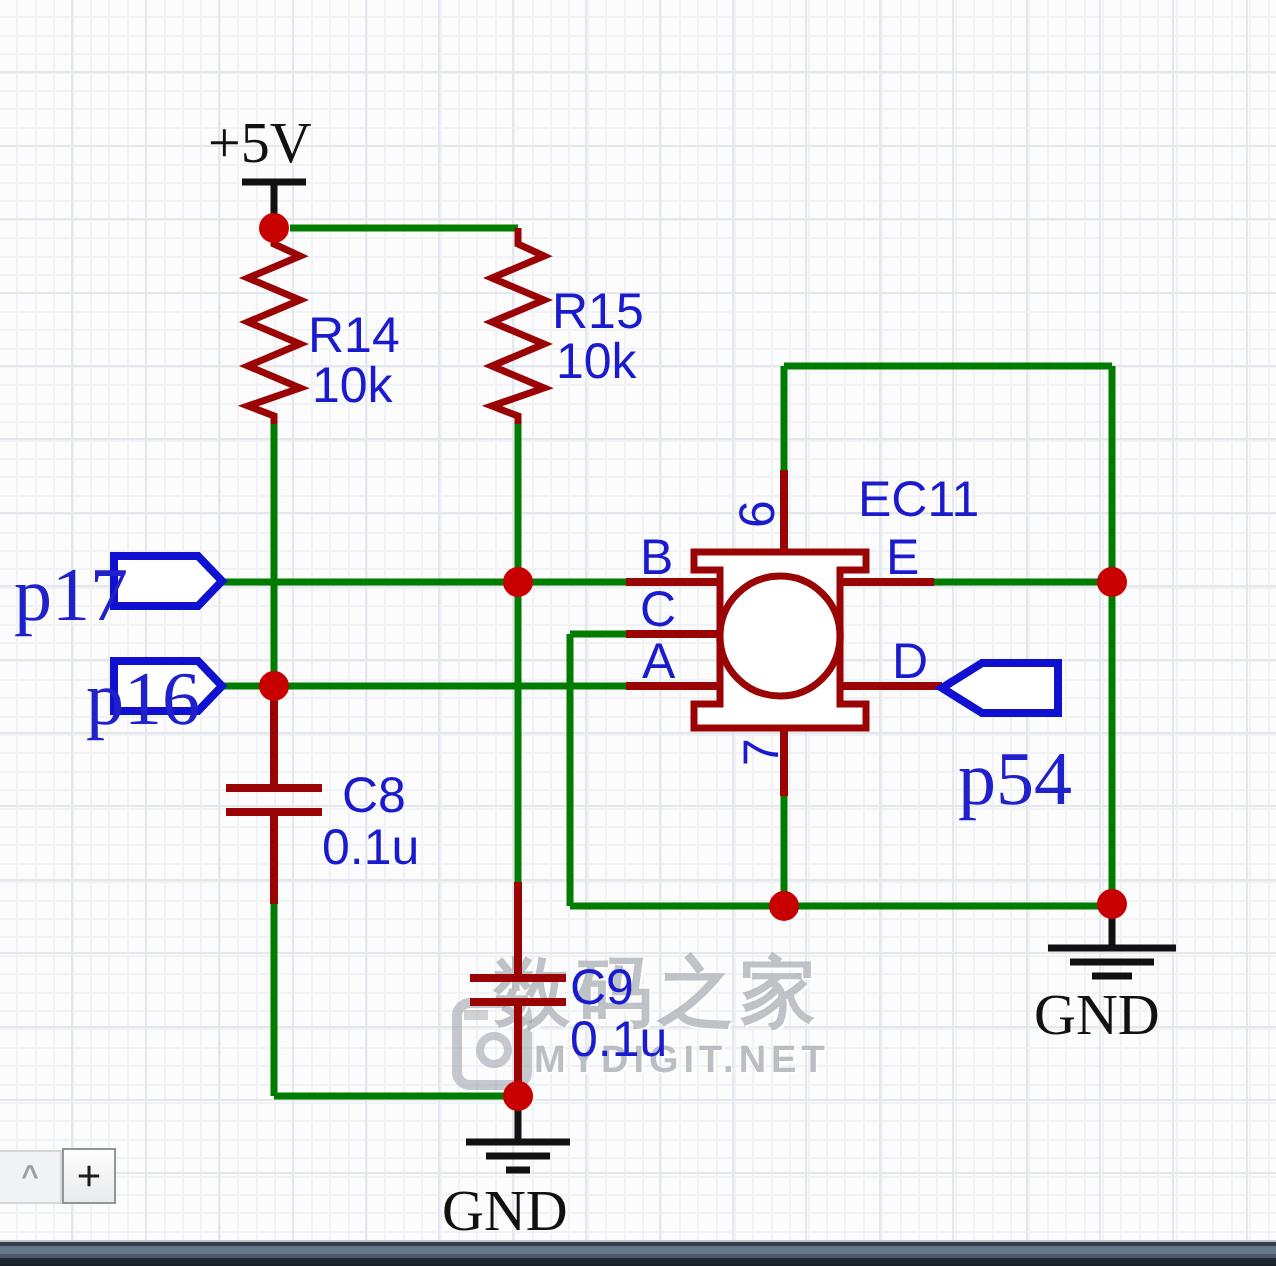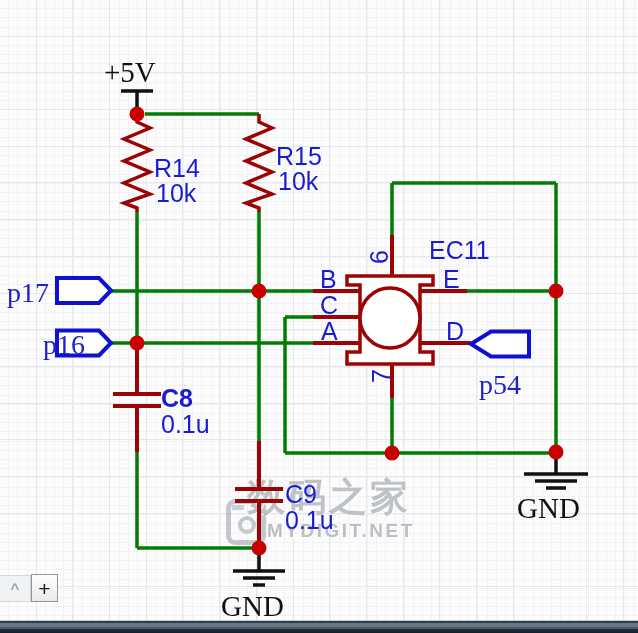--- a/index.html
+++ b/index.html
@@ -42,21 +42,21 @@
     position:absolute;left:7px;top:12px;width:10px;height:10px;
     border:4px solid rgba(152,158,165,0.55);border-radius:50%;
   }
   .wm-logo .notch{
     position:absolute;left:1px;top:1px;width:12px;height:5px;
     background:rgba(152,158,165,0.45);
   }
   
   .lbl{position:absolute;line-height:1;white-space:nowrap;}
   .blue-sans{font-family:"Liberation Sans",sans-serif;color:#1b1bce;font-size:25px;}
-  .blue-serif{font-family:"Liberation Serif",serif;color:#2121cc;font-size:28px;}
+  .blue-serif{font-family:"Liberation Serif",serif;color:#2121cc;font-size:38px;}
   .black-serif{font-family:"Liberation Serif",serif;color:#111;font-size:29px;}
   .pin-num{
     width:28px;height:28px;display:flex;align-items:center;justify-content:center;
     transform:rotate(-90deg);font-size:25px;
   }
   
   .corner{position:absolute;left:0;top:573px;height:28px;}
   .btn-collapse{
     position:absolute;left:0;top:2px;width:30px;height:25px;
     background:#f1f2f3;border:1px solid #d4d7da;border-left:none;
@@ -202,21 +202,21 @@
     <div class="lbl blue-sans" style="left:321px;top:319px;">A</div>
     <div class="lbl blue-sans" style="left:443px;top:267px;">E</div>
     <div class="lbl blue-sans" style="left:446px;top:319px;">D</div>
     <div class="lbl blue-sans pin-num" style="left:365px;top:243px;">6</div>
     <div class="lbl blue-sans pin-num" style="left:367px;top:362px;">7</div>
 
     <div class="lbl blue-serif" style="left:7px;top:279px;">p17</div>
     <div class="lbl blue-serif" style="left:7px;top:331px;margin-left:36px;">p16</div>
     <div class="lbl blue-serif" style="left:479px;top:371px;">p54</div>
 
-    <div class="lbl blue-sans" style="left:161px;top:386px;font-weight:bold;">C8</div>
+    <div class="lbl blue-sans" style="left:171px;top:386px;">C8</div>
     <div class="lbl blue-sans" style="left:161px;top:412px;">0.1u</div>
     <div class="lbl blue-sans" style="left:285px;top:482px;">C9</div>
     <div class="lbl blue-sans" style="left:285px;top:508px;">0.1u</div>
 
     <div class="lbl black-serif" style="left:221px;top:592px;">GND</div>
     <div class="lbl black-serif" style="left:517px;top:494px;">GND</div>
   </div>
 
   <div class="corner">
     <div class="btn-collapse">

